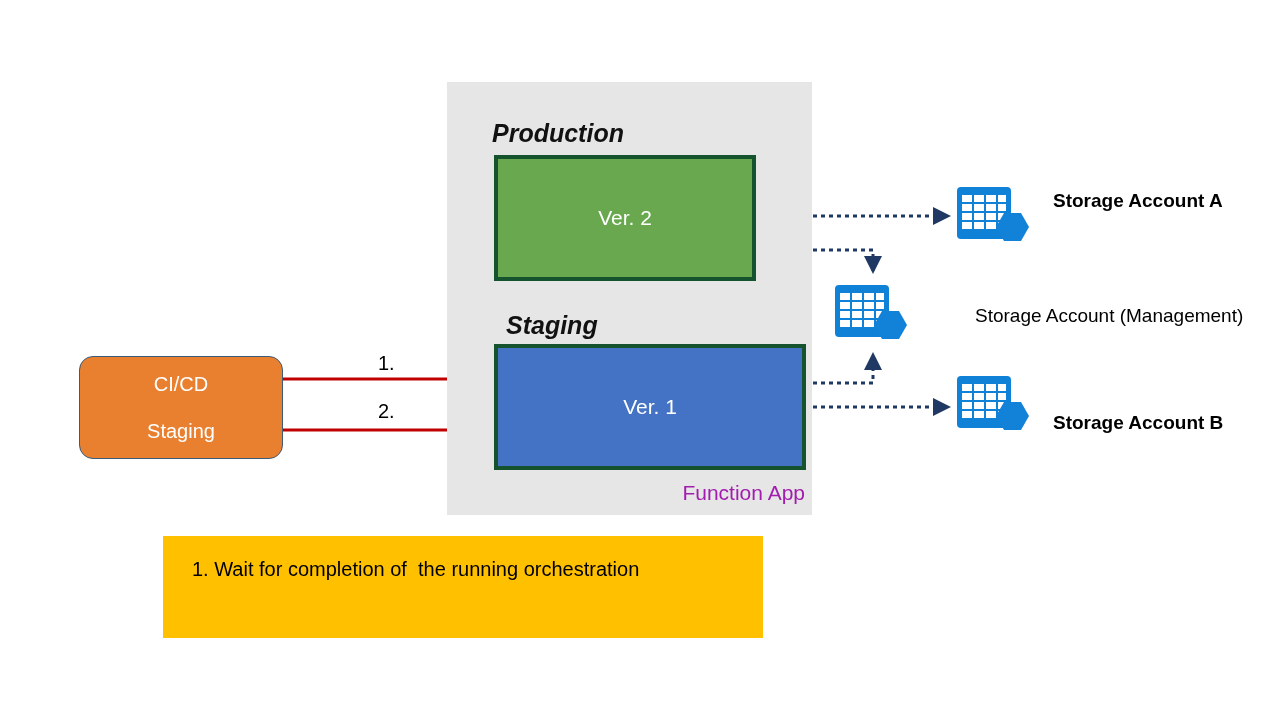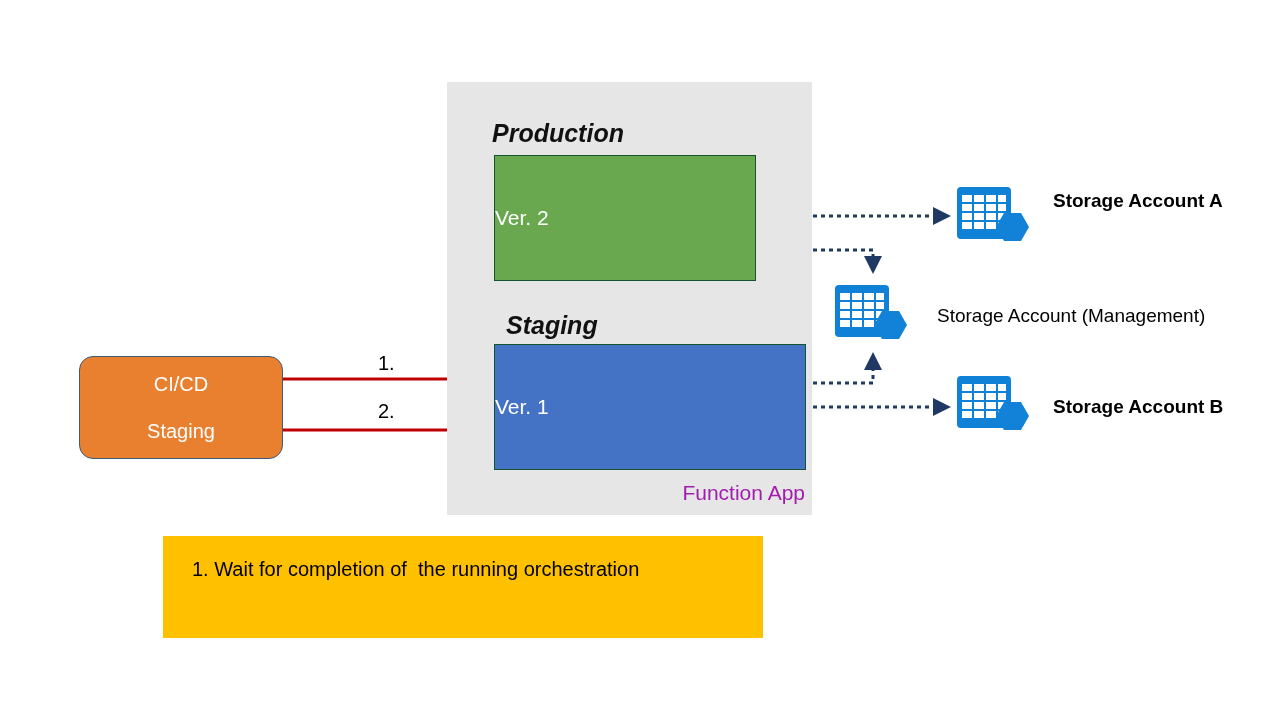--- a/index.html
+++ b/index.html
@@ -46,25 +46,25 @@
     color: #111111;
     white-space: nowrap;
   }
   #production-label { left: 492px; top: 119px; }
   #staging-label { left: 506px; top: 311px; }
 
   
   .version-box {
     display: flex;
     align-items: center;
-    justify-content: flex-start;
+    justify-content: center;
     color: #ffffff;
     font-size: 21px;
     box-sizing: border-box;
-    border: 1px solid #14532d;
+    border: 4px solid #14532d;
   }
   #production-slot {
     left: 494px; top: 155px;
     width: 262px; height: 126px;
     background: #6aa84f;
   }
   #staging-slot {
     left: 494px; top: 344px;
     width: 312px; height: 126px;
     background: #4472c4;
@@ -98,22 +98,22 @@
   #step-2-label { left: 378px; top: 400px; }
 
   
   .storage-label {
     font-size: 19px;
     white-space: nowrap;
     color: #000;
   }
   .storage-label.bold { font-weight: bold; }
   #storage-a-label { left: 1053px; top: 190px; }
-  #storage-mgmt-label { left: 937px; top: 305px; text-align: center; }
-  #storage-b-label { left: 1053px; top: 396px; }
+  #storage-mgmt-label { left: 975px; top: 305px; text-align: center; }
+  #storage-b-label { left: 1053px; top: 412px; }
 
   .storage-icon { }
   #storage-a-icon { left: 955px; top: 185px; }
   #storage-mgmt-icon { left: 833px; top: 283px; }
   #storage-b-icon { left: 955px; top: 374px; }
 
   
   #note-box {
     left: 163px; top: 536px;
     width: 600px; height: 102px;

